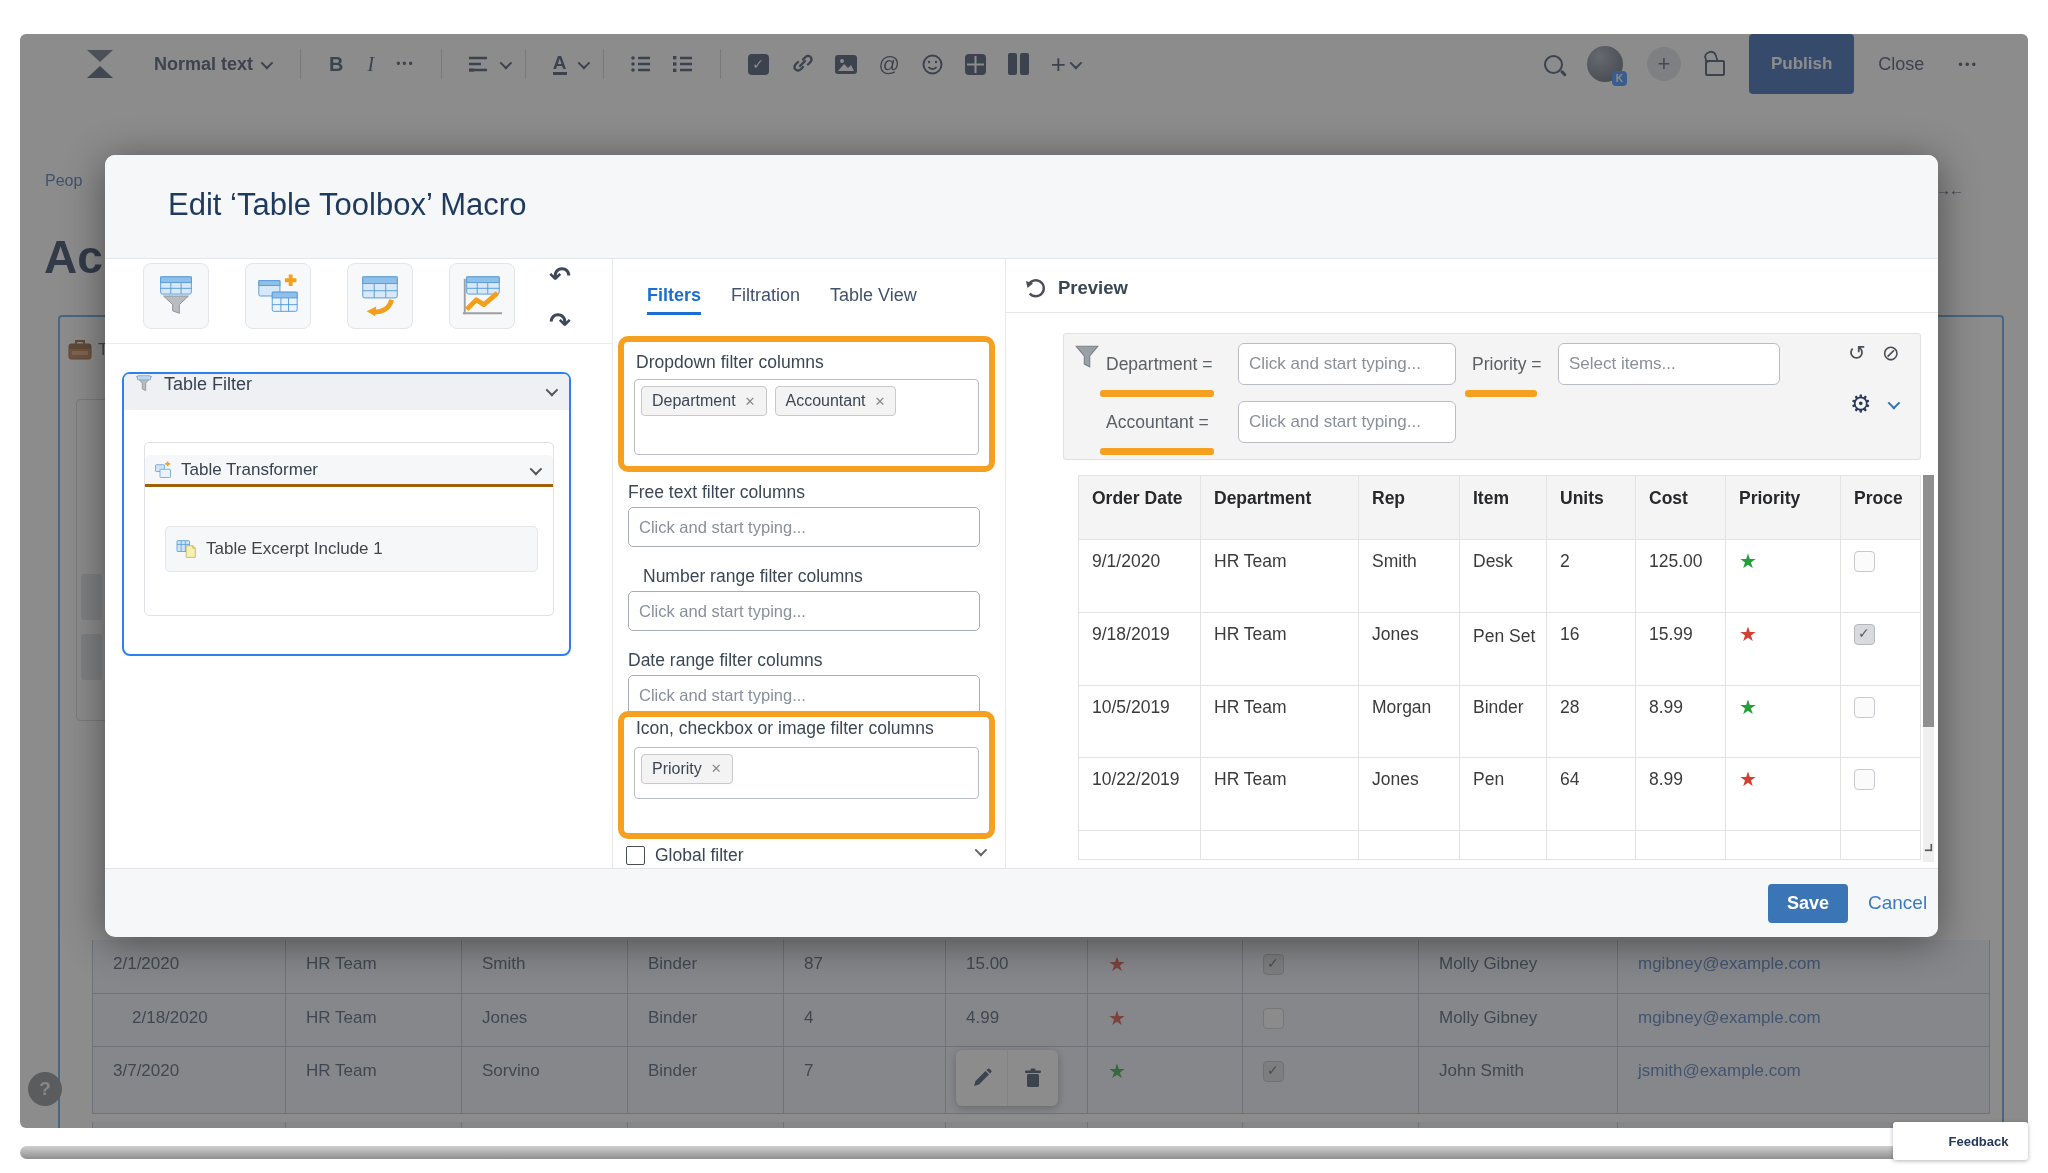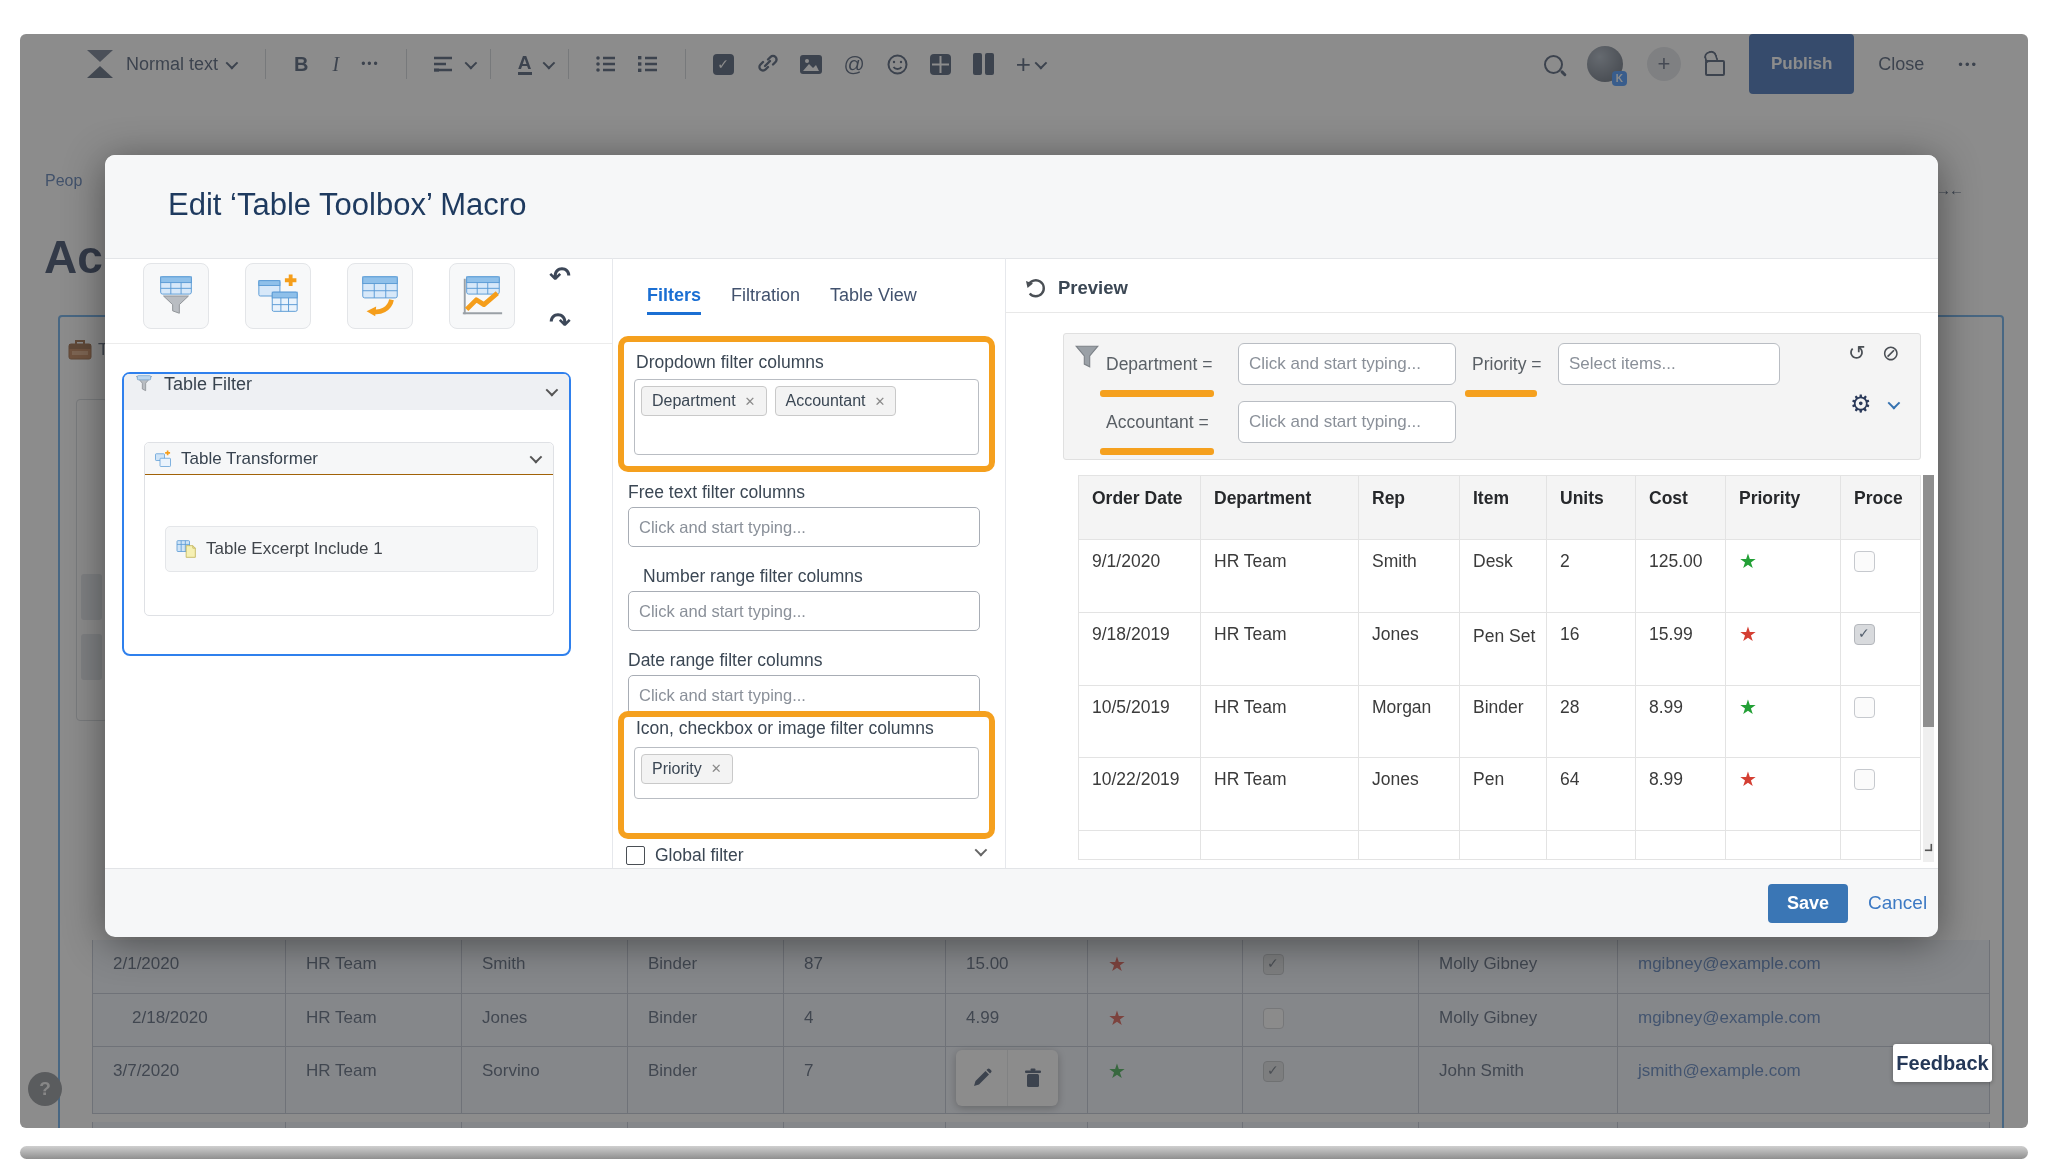--- a/index.html
+++ b/index.html
@@ -68,23 +68,23 @@
       background:#fbfbfb;position:relative;}
   .cb-true{background:#d8dadd;border-color:#b4b7bc;}
   .cb-true:after{content:"✓";position:absolute;left:3px;top:0px;font-size:14px;color:#55606e;font-weight:bold;}
   .row-toolbar{background:#fff;border-radius:6px;box-shadow:0 2px 8px rgba(0,0,0,.35);
       display:flex;align-items:center;justify-content:center;gap:0;}
   .row-toolbar .half{width:50px;height:100%;display:flex;align-items:center;justify-content:center;}
   .row-toolbar .half + .half{border-left:1px solid #e2e4e8;}
   .help-circle{width:34px;height:34px;border-radius:50%;background:#7d8187;color:#f2f2f2;
       font-size:19px;font-weight:bold;display:flex;align-items:center;justify-content:center;}
 
-  .feedback-btn{position:absolute;left:1893px;top:1044px;width:99px;height:38px;background:#fff;border-radius:3px;
+  .feedback-btn{position:absolute;left:1893px;top:1122px;width:99px;height:38px;background:#fff;border-radius:3px;
       box-shadow:0 1px 4px rgba(0,0,0,.3);display:flex;align-items:center;justify-content:center;
-      font-size:20px;font-weight:600;color:#253858;z-index:6;}
+      font-size:13px;font-weight:600;color:#253858;z-index:6;padding-left:36px;}
 
   
   .modal{position:absolute;left:105px;top:155px;width:1833px;height:781px;background:#fff;border-radius:10px;
          box-shadow:0 6px 40px rgba(0,0,0,.45);z-index:10;}
   .m-header{position:absolute;left:0;top:0;width:100%;height:103px;background:#f6f7f8;
          border-radius:10px 10px 0 0;border-bottom:1px solid #e3e5e8;}
   .m-title{position:absolute;left:63px;top:32px;font-size:31px;font-weight:500;color:#1e3a5f;}
   .m-footer{position:absolute;left:0;top:713px;width:100%;height:68px;background:#f6f7f8;
          border-top:1px solid #e2e4e7;border-radius:0 0 10px 10px;}
   .vdiv{position:absolute;top:103px;height:610px;width:1px;background:#e6e8ec;}
@@ -97,21 +97,21 @@
          border-radius:8px;display:flex;align-items:center;justify-content:center;}
   .ur{position:absolute;left:438px;width:34px;height:34px;font-size:26px;color:#3c4758;font-weight:bold;
          display:flex;align-items:center;justify-content:center;}
   .lp-div{position:absolute;left:0;top:188px;width:507px;height:1px;background:#ececec;}
   .tf-box{position:absolute;left:17px;top:217px;width:445px;height:280px;border:2px solid #2f80ed;border-radius:8px;background:#fff;}
   .tf-head{position:absolute;left:0;top:0;width:100%;height:36px;background:#eef0f3;border-radius:5px 5px 0 0;
          display:flex;align-items:flex-start;gap:10px;padding-left:10px;box-sizing:border-box;}
   .tf-head .lbl{font-size:18px;color:#38434f;}
   .box-chv{position:absolute;right:14px;top:13px;color:#555;}
   .tt-box{position:absolute;left:20px;top:68px;width:408px;height:172px;border:1px solid #dfe1e5;border-radius:5px;background:#fff;}
-  .tt-head{position:absolute;left:0;top:0;width:100%;height:32px;background:#f6f7f8;border-bottom:1px solid #a16207;
+  .tt-head{position:absolute;left:0;top:12px;width:100%;height:32px;background:#f6f7f8;border-bottom:3px solid #a16207;
          border-radius:5px 5px 0 0;display:flex;align-items:center;gap:9px;padding-left:9px;box-sizing:border-box;}
   .tt-head .lbl{font-size:17px;color:#38434f;}
   .te-item{position:absolute;left:20px;top:83px;width:373px;height:46px;background:#f6f7f8;border:1px solid #e4e6e9;
          border-radius:5px;display:flex;align-items:center;gap:8px;padding-left:10px;box-sizing:border-box;
          font-size:17px;color:#40454b;}
 
   
   .tabs{position:absolute;left:542px;top:130px;display:flex;gap:30px;font-size:18px;color:#42526e;font-weight:500;}
   .tab.active{color:#1b6fd3;font-weight:600;border-bottom:3px solid #1b6fd3;padding-bottom:6px;}
   .tab{padding-bottom:9px;}
@@ -168,21 +168,21 @@
   <div class="dimmed">
 
     <div class="topbar">
       <div class="tb-group" style="margin-left:54px;">
         <span class="ic">
           <svg width="30" height="28" viewBox="0 0 30 28">
             <polygon points="2,0 28,0 15,12" fill="#55627a"></polygon>
             <polygon points="2,28 28,28 15,16" fill="#3c4a63"></polygon>
           </svg>
         </span>
-        <span class="tb-label" style="">Normal text</span>
+        <span class="tb-label" style="margin-left:28px;font-weight:bold;">Normal text</span>
         <span class="chv"></span>
         <span class="tb-sep" style="margin-left:30px;"></span>
         <span class="tb-b">B</span>
         <span class="tb-i">I</span>
         <span class="tb-more">•••</span>
         <span class="tb-sep"></span>
         <span class="ic">
           <svg width="20" height="16" viewBox="0 0 20 16">
               <g stroke="#2e3f5c" stroke-width="2.6">
             <line x1="0" y1="2" x2="18" y2="2"></line>

